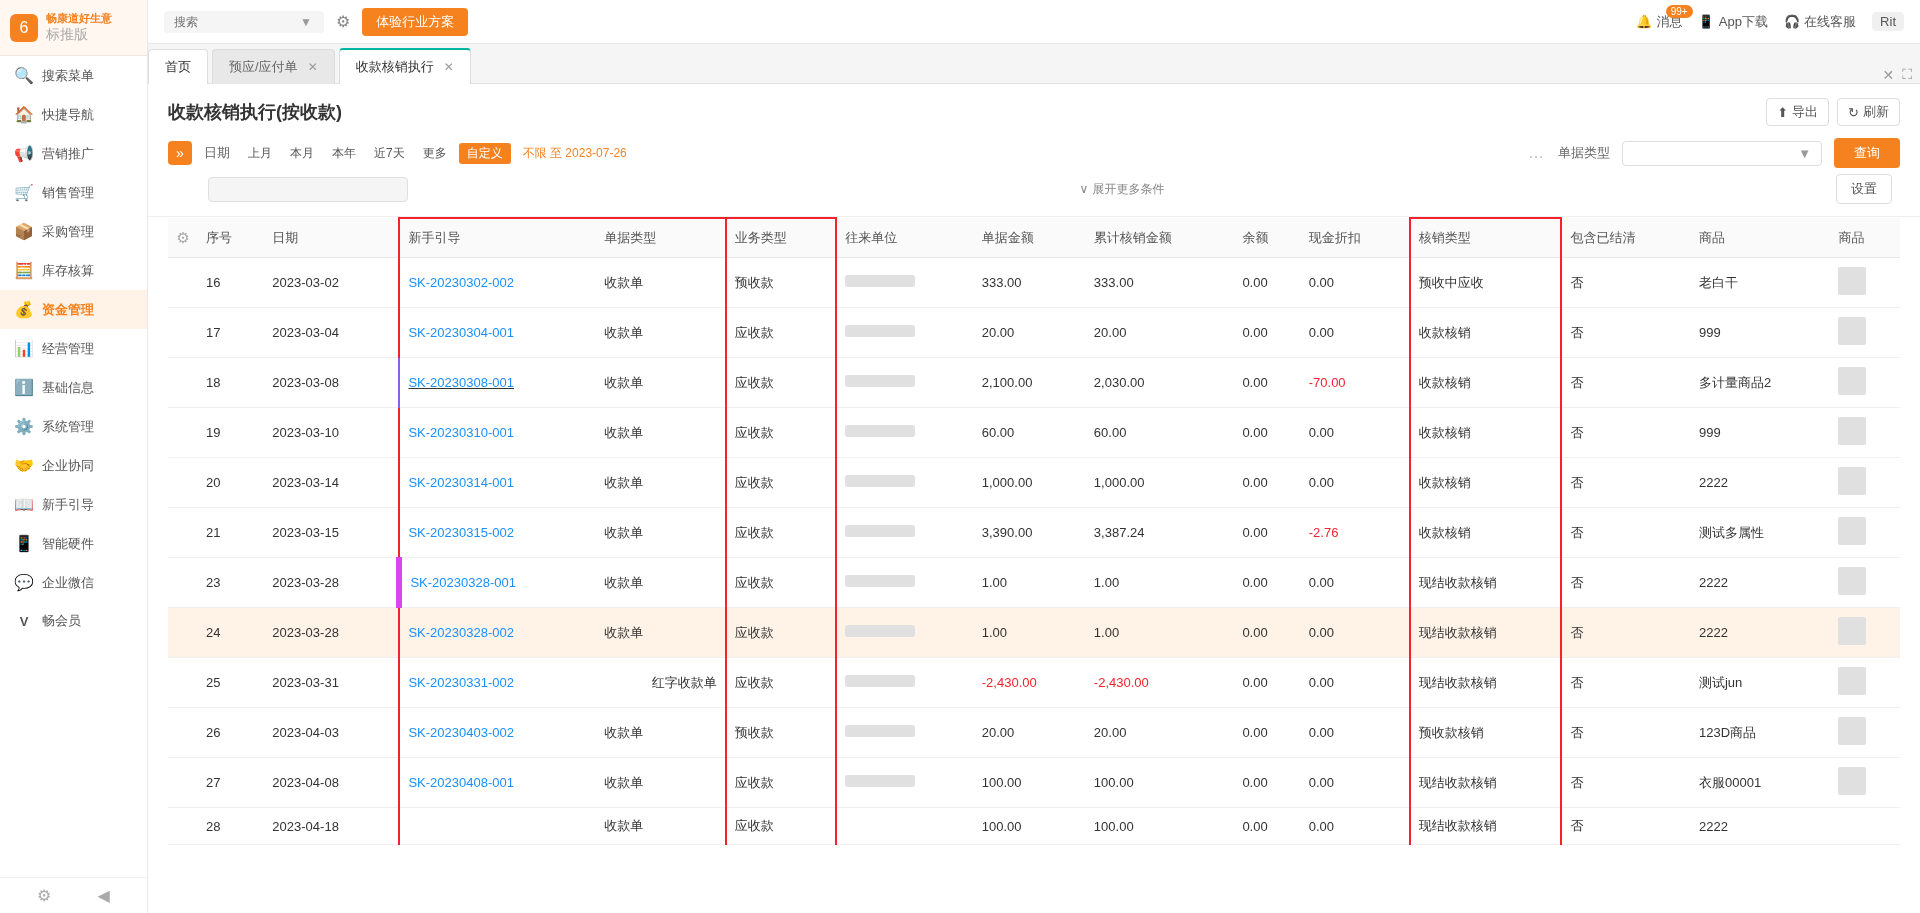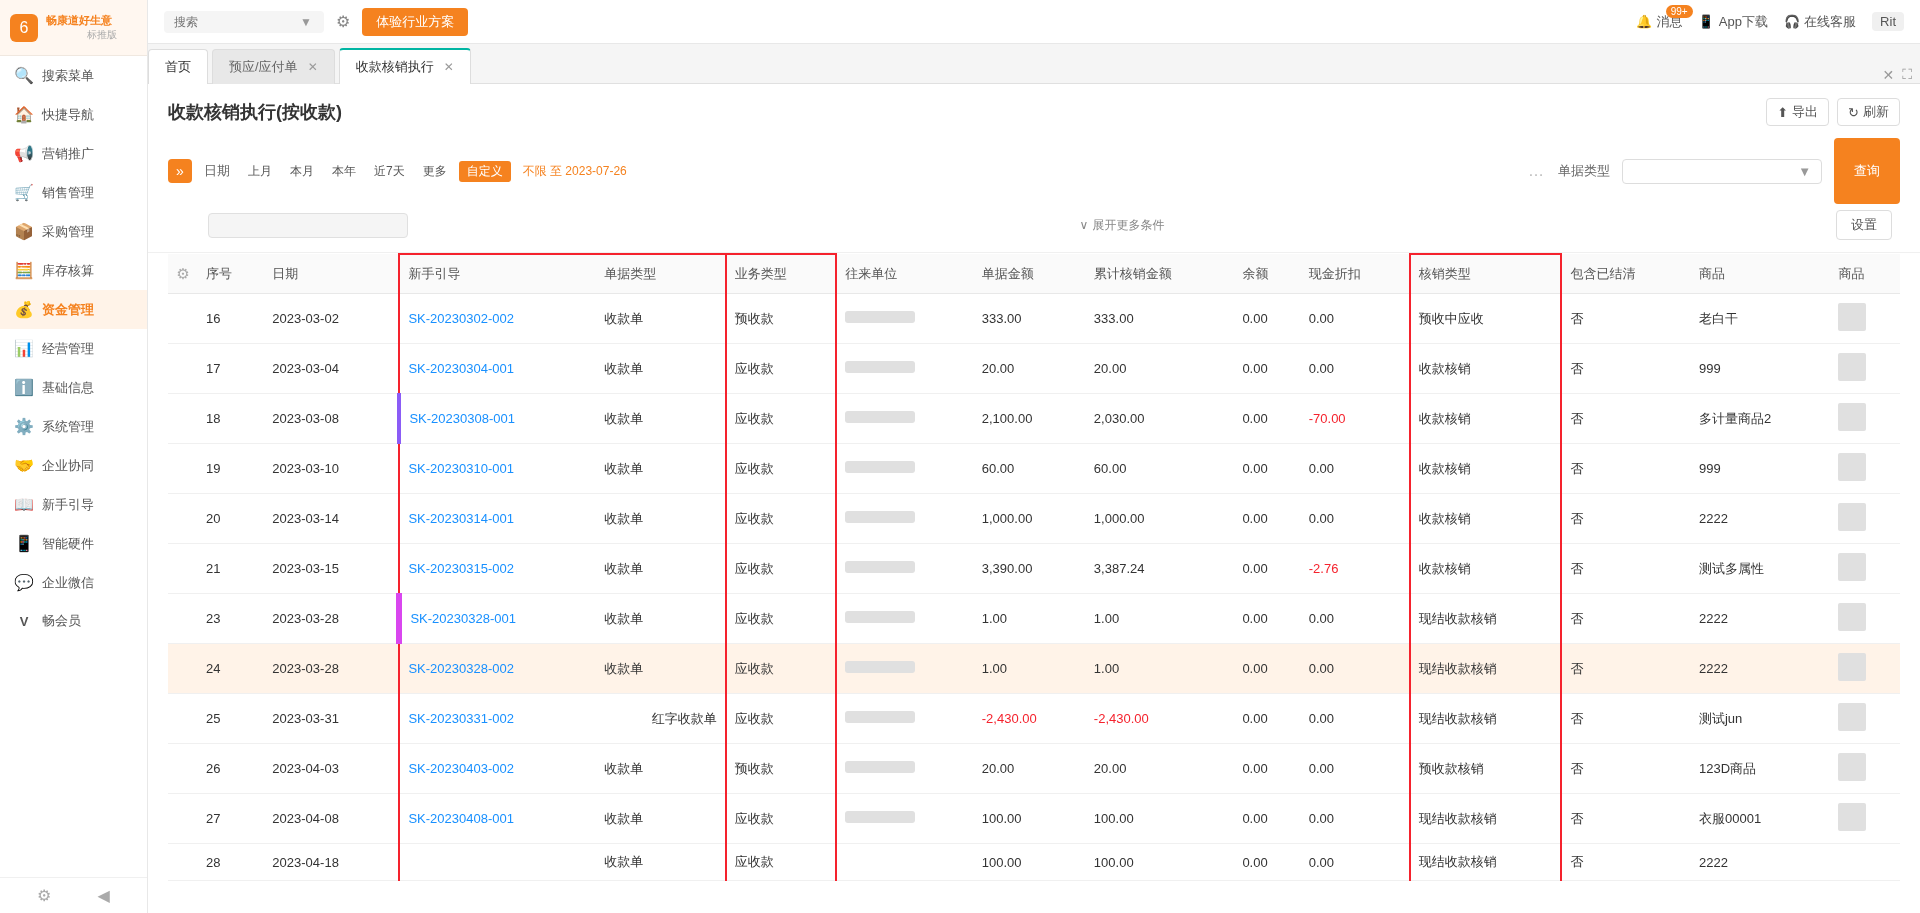--- a/index.html
+++ b/index.html
@@ -3,21 +3,21 @@
   <meta charset="utf-8">
   <style>
     * { box-sizing: border-box; margin: 0; padding: 0; }
     body { font-family: 'Microsoft YaHei', Arial, sans-serif; font-size: 13px; background: #f5f5f5; display: flex; height: 913px; overflow: hidden; }
 
     
     .sidebar { width: 148px; background: #fff; display: flex; flex-direction: column; border-right: 1px solid #e8e8e8; flex-shrink: 0; }
     .sidebar-logo { height: 56px; background: #fff7f0; display: flex; align-items: center; padding: 0 10px; border-bottom: 1px solid #f0e8e0; }
     .sidebar-logo-icon { width: 28px; height: 28px; background: #f5821f; border-radius: 6px; display: flex; align-items: center; justify-content: center; color: white; font-size: 16px; margin-right: 8px; flex-shrink: 0; }
     .sidebar-logo-text { font-size: 11px; color: #f5821f; line-height: 1.3; font-weight: bold; }
-    .sidebar-logo-badge { font-size: 10px; color: #aaa; margin-left: 41px; }
+    .sidebar-logo-badge { font-size: 14px; color: #aaa; }
     .sidebar-item { display: flex; align-items: center; padding: 10px 14px; cursor: pointer; color: #555; transition: all 0.2s; gap: 8px; }
     .sidebar-item.active { background: #fff3e8; color: #f5821f; font-weight: bold; }
     .sidebar-item-icon { font-size: 16px; width: 20px; text-align: center; }
     .sidebar-bottom { margin-top: auto; padding: 10px 0; border-top: 1px solid #f0f0f0; display: flex; align-items: center; justify-content: space-around; padding: 8px 14px; }
     .sidebar-bottom-icon { color: #aaa; font-size: 16px; cursor: pointer; }
 
     
     .main { flex: 1; display: flex; flex-direction: column; overflow: hidden; }
 
     
@@ -59,21 +59,21 @@
     .filter-row { display: flex; align-items: center; gap: 12px; flex-wrap: wrap; }
     .filter-label { color: #666; font-size: 13px; white-space: nowrap; }
     .filter-date-options { display: flex; gap: 6px; align-items: center; }
     .filter-date-btn { color: #555; font-size: 12px; cursor: pointer; padding: 2px 6px; border-radius: 3px; }
     .filter-date-custom { background: #f5821f; color: white; font-size: 12px; padding: 2px 8px; border-radius: 3px; cursor: pointer; }
     .filter-date-range { color: #f5821f; font-size: 12px; }
     .filter-input { border: 1px solid #ddd; border-radius: 4px; padding: 4px 10px; font-size: 13px; color: #333; outline: none; min-width: 160px; }
     .filter-dots { color: #bbb; font-size: 16px; letter-spacing: 2px; }
     .filter-select { display: flex; align-items: center; gap: 4px; border: 1px solid #ddd; border-radius: 4px; padding: 4px 10px; font-size: 13px; color: #333; background: #fff; min-width: 160px; cursor: pointer; }
     .filter-select-arrow { color: #999; margin-left: auto; }
-    .btn-query { background: #f5821f; color: white; border: none; border-radius: 4px; padding: 24px 20px; font-size: 13px; cursor: pointer; }
+    .btn-query { background: #f5821f; color: white; border: none; border-radius: 4px; padding: 6px 20px; font-size: 13px; cursor: pointer; }
     .btn-settings { background: #fff; color: #555; border: 1px solid #ddd; border-radius: 4px; padding: 5px 14px; font-size: 13px; cursor: pointer; }
     .filter-expand-btn { display: flex; align-items: center; gap: 4px; color: #888; font-size: 12px; cursor: pointer; }
     .filter-toggle { width: 24px; height: 24px; background: #f5821f; border-radius: 4px; display: flex; align-items: center; justify-content: center; cursor: pointer; flex-shrink: 0; }
     .filter-toggle-icon { color: white; font-size: 14px; }
 
     
     .table-wrapper { padding: 0 20px 20px 20px; overflow-x: auto; position: relative; }
     table { width: 100%; border-collapse: collapse; font-size: 13px; min-width: 1400px; }
     thead tr { background: #fafafa; }
     th { padding: 10px 8px; text-align: left; color: #555; font-weight: 500; border-bottom: 1px solid #e8e8e8; white-space: nowrap; font-size: 13px; }
@@ -334,21 +334,21 @@
     <td class="">0.00</td>
     <td style="border-left:2px solid #f5222d;border-right:2px solid #f5222d;">收款核销</td>
     <td>否</td>
     <td>999</td>
     <td><span style="display:inline-block;width:28px;height:28px;background:#e0e0e0;border-radius:2px;"></span></td>
   </tr>
             <tr>
     <td></td>
     <td>18</td>
     <td>2023-03-08</td>
-    <td style="border-left:4px solid #8b5cf6;"><a class="link">SK-20230308-001</a></td>
+    <td style="border-left:2px solid #8b5cf6;text-decoration:underline;"><a class="link">SK-20230308-001</a></td>
     <td style="border-right:2px solid #f5222d;">收款单</td>
     <td style="border-left:2px solid #f5222d;border-right:2px solid #f5222d;">应收款</td>
     <td style="min-width:80px;"><span style="display:inline-block;width:70px;height:12px;background:#e0e0e0;border-radius:3px;"></span></td>
     <td class="">2,100.00</td>
     <td class="">2,030.00</td>
     <td>0.00</td>
     <td class="negative">-70.00</td>
     <td style="border-left:2px solid #f5222d;border-right:2px solid #f5222d;">收款核销</td>
     <td>否</td>
     <td>多计量商品2</td>

